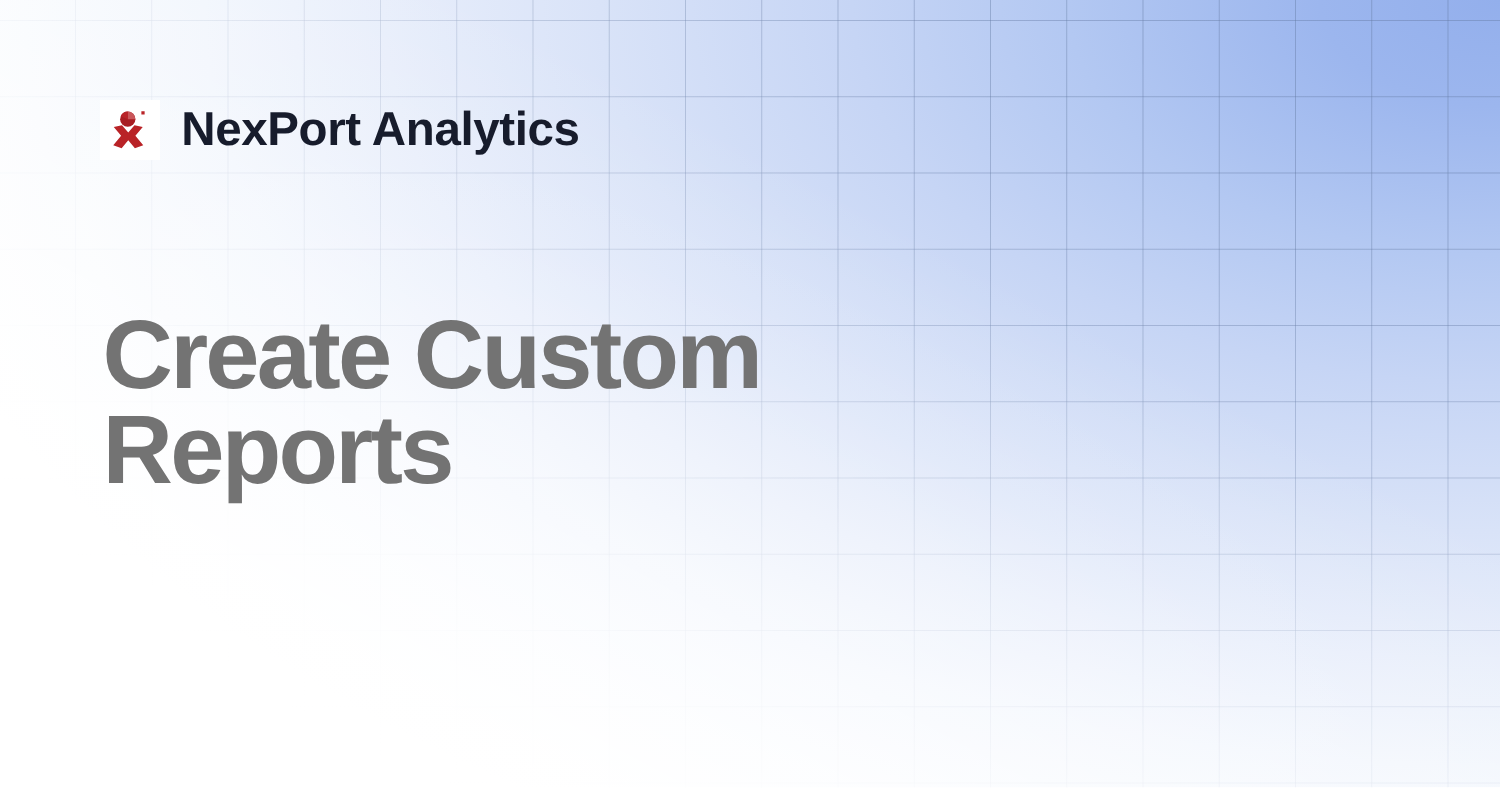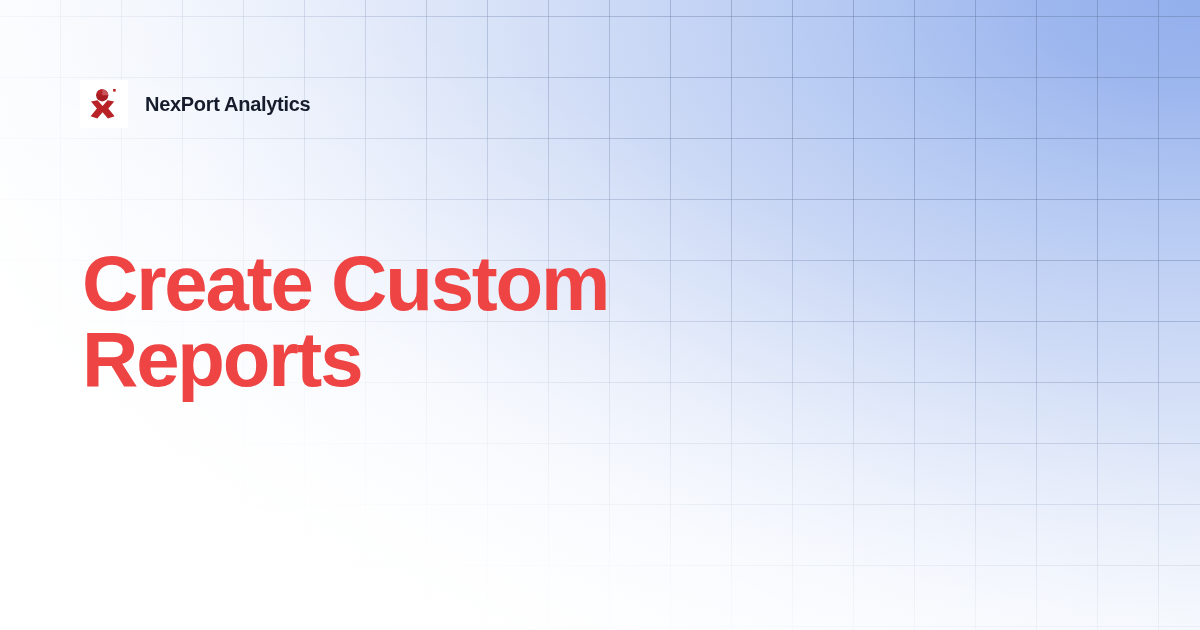--- a/index.html
+++ b/index.html
@@ -116,39 +116,39 @@
     background: #ffffff;
     display: flex;
     align-items: center;
     justify-content: center;
     flex: 0 0 auto;
   }
 
   .brand-logo-tile svg { display: block; }
 
   .brand-name {
-    font-size: 20px;
+    font-size: 38px;
     font-weight: bold;
     color: #171c2c;
     letter-spacing: -0.3px;
     line-height: 1;
     white-space: nowrap;
   }
 
   
   .headline {
     position: absolute;
     left: 82px;
     top: 245px;
     width: 730px;
     font-size: 78px;
     font-weight: bold;
     line-height: 0.98;
     letter-spacing: -2.2px;
-    color: #ef4444;
+    color: #737373;
   }
 
   
   .subtitle {
     position: absolute;
     left: 78px;
     top: 470px;
     width: 760px;
     font-size: 30px;
     font-weight: normal;

